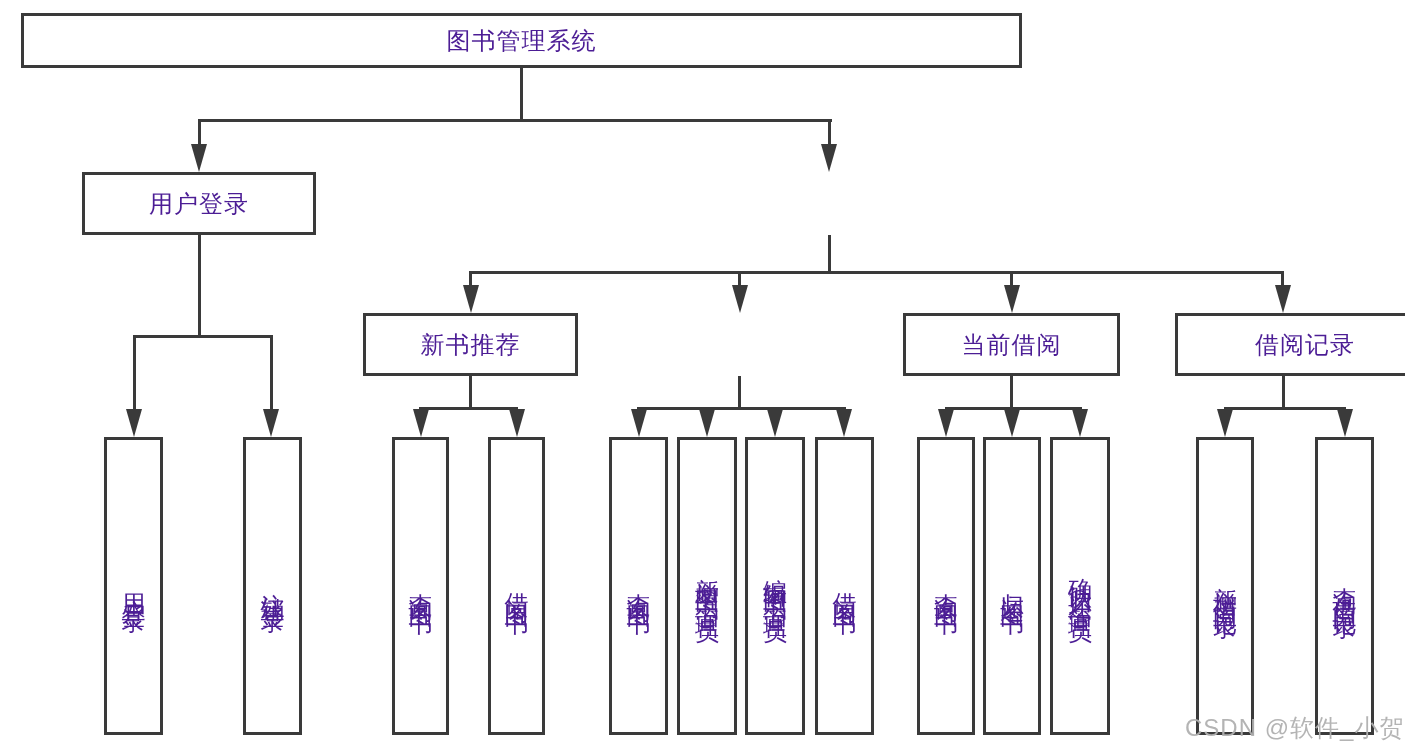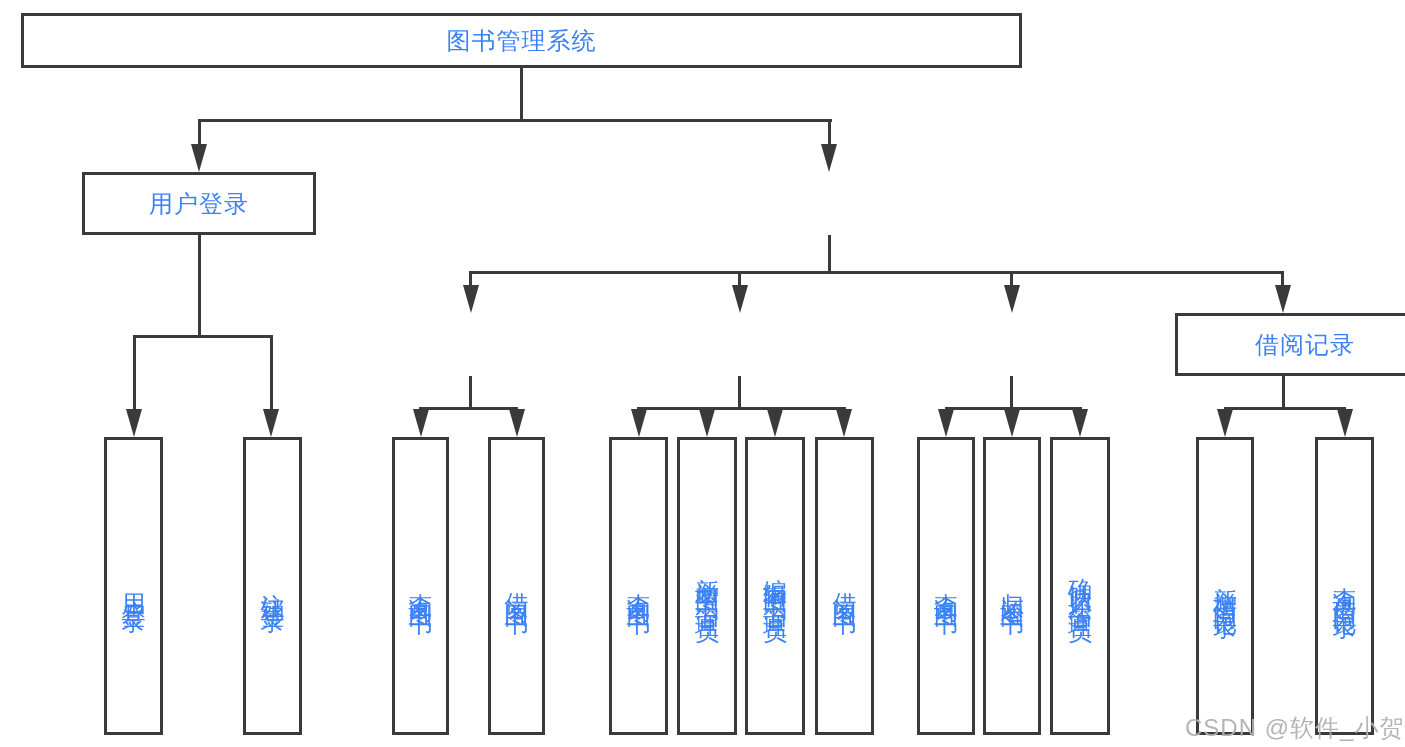--- a/index.html
+++ b/index.html
@@ -4,21 +4,21 @@
 <style>
   html,body{margin:0;padding:0;background:#fff;}
   .stage{
     position:relative;width:1405px;height:747px;background:#ffffff;
     font-family:"Liberation Sans",sans-serif;color:#3d3d3d;overflow:hidden;
   }
   .box{
     position:absolute;box-sizing:border-box;border:3px solid #3a3a3a;background:#ffffff;
     display:flex;align-items:center;justify-content:center;
   }
-  .box span{font-size:24px;letter-spacing:1px;color:#3b82f6;white-space:nowrap;}
+  .box span{font-size:24px;letter-spacing:1px;color:#4c1d95;white-space:nowrap;}
   .vbox span{writing-mode:vertical-rl;text-orientation:mixed;letter-spacing:6px;line-height:1;}
   .lv{position:absolute;width:3px;background:#3a3a3a;}
   .lh{position:absolute;height:3px;background:#3a3a3a;}
   .ah{
     position:absolute;width:0;height:0;
     border-left:8px solid transparent;border-right:8px solid transparent;
     border-top:28px solid #3a3a3a;
   }
   .watermark{
     position:absolute;left:1185px;top:712px;font-size:24px;color:#b1b1b1;
@@ -56,20 +56,26 @@
   <div class="lh" style="left:470px;top:271px;width:814px"></div>
   <div class="lv" style="left:469px;top:271px;height:15px"></div>
   <div class="ah" style="left:463px;top:285px"></div>
   <div class="lv" style="left:738px;top:271px;height:15px"></div>
   <div class="ah" style="left:732px;top:285px"></div>
   <div class="lv" style="left:1010px;top:271px;height:15px"></div>
   <div class="ah" style="left:1004px;top:285px"></div>
   <div class="lv" style="left:1281px;top:271px;height:15px"></div>
   <div class="ah" style="left:1275px;top:285px"></div>
 
+  <div class="box" style="left:363px;top:313px;width:215px;height:63px">
+    <span>新书推荐</span>
+  </div>
+  <div class="box" style="left:903px;top:313px;width:217px;height:63px">
+    <span>当前借阅</span>
+  </div>
   <div class="box" style="left:1175px;top:313px;width:260px;height:63px">
     <span>借阅记录</span>
   </div>
 
   <div class="lv" style="left:469px;top:376px;height:32px"></div>
   <div class="lh" style="left:419px;top:407px;width:99px"></div>
   <div class="ah" style="left:413px;top:409px"></div>
   <div class="ah" style="left:509px;top:409px"></div>
 
   <div class="lv" style="left:738px;top:376px;height:32px"></div>

